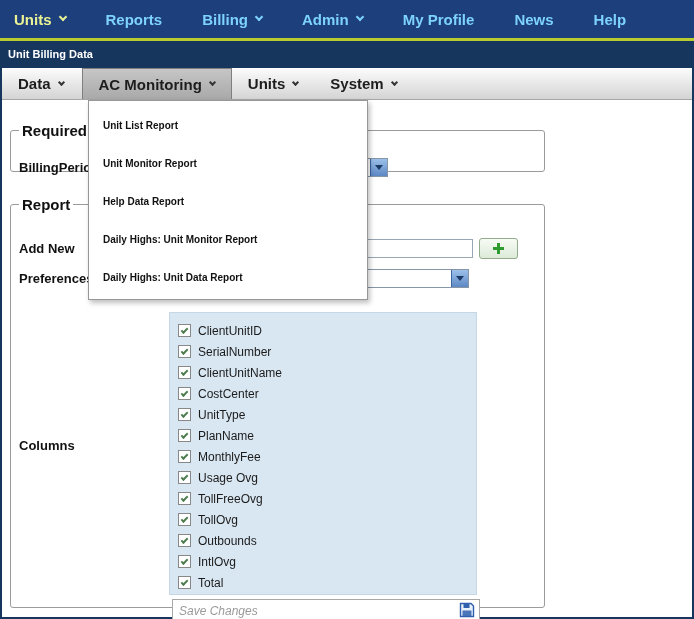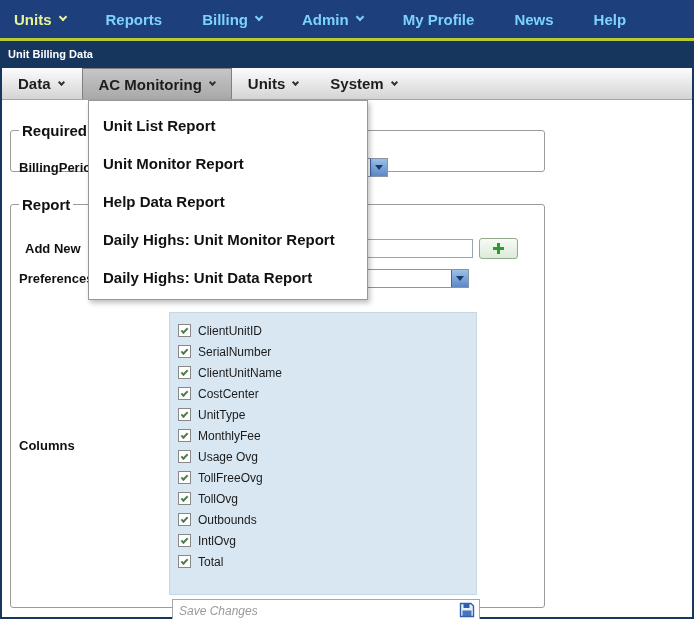--- a/index.html
+++ b/index.html
@@ -35,31 +35,31 @@
                       border: 1px solid #7f7f7f; border-bottom: none; }
   .mchev { display: inline-block; width: 5px; height: 5px;
            border-right: 2px solid #333; border-bottom: 2px solid #333;
            transform: rotate(45deg); margin-left: 8px; margin-top: -3px; }
 
   
   .dropdown { position: absolute; left: 86px; top: 32px; width: 280px; height: 200px;
               background: #fff; border: 1px solid #979797; padding-top: 5px;
               box-shadow: 2px 3px 5px rgba(0,0,0,0.25); z-index: 30; }
   .dd-item { height: 38px; display: flex; align-items: center; padding-left: 14px;
-             font-weight: bold; font-size: 15px; color: #111; cursor: pointer; }
+             font-weight: bold; font-size: 10px; color: #111; cursor: pointer; }
 
   
   fieldset.box { position: absolute; border: 1px solid #9b9b9b; border-radius: 3px; }
   .box legend { font-weight: bold; font-size: 15px; color: #111; margin-left: 8px; padding: 0 3px; }
   #fs-required { left: 8px; top: 54px; width: 535px; height: 50px; }
   #fs-report   { left: 8px; top: 128px; width: 535px; height: 412px; }
 
   .flabel { position: absolute; font-weight: bold; font-size: 13px; color: #111; white-space: nowrap; }
   #billing-label { left: 8px;  top: 21px; }
-  #addnew-label  { left: 14px;  top: 28px; }
+  #addnew-label  { left: 8px;  top: 28px; }
   #pref-label    { left: 8px;  top: 58px; }
   #columns-label { left: 8px;  top: 225px; }
 
   
   .combo { position: absolute; background: #fff; border: 1px solid #8696a6; }
   .combo-arrow { position: absolute; right: 0; top: 0; bottom: 0; width: 17px;
                  background: linear-gradient(#9cc0ea, #5d88c4); border-left: 1px solid #3c66a4;
                  display: flex; align-items: center; justify-content: center; cursor: pointer; }
   .tri { width: 0; height: 0; border-left: 4px solid transparent;
          border-right: 4px solid transparent; border-top: 5px solid #1c3a66; }
@@ -206,20 +206,26 @@
           <div class="cbrow">
             <span class="cb">
                 <span class="tick"></span>
               </span>
             <span class="cbl">UnitType</span>
           </div>
           <div class="cbrow">
             <span class="cb">
                 <span class="tick"></span>
               </span>
+            <span class="cbl">PlanName</span>
+          </div>
+          <div class="cbrow">
+            <span class="cb">
+                <span class="tick"></span>
+              </span>
             <span class="cbl">MonthlyFee</span>
           </div>
           <div class="cbrow">
             <span class="cb">
                 <span class="tick"></span>
               </span>
             <span class="cbl">Usage Ovg</span>
           </div>
           <div class="cbrow">
             <span class="cb">

